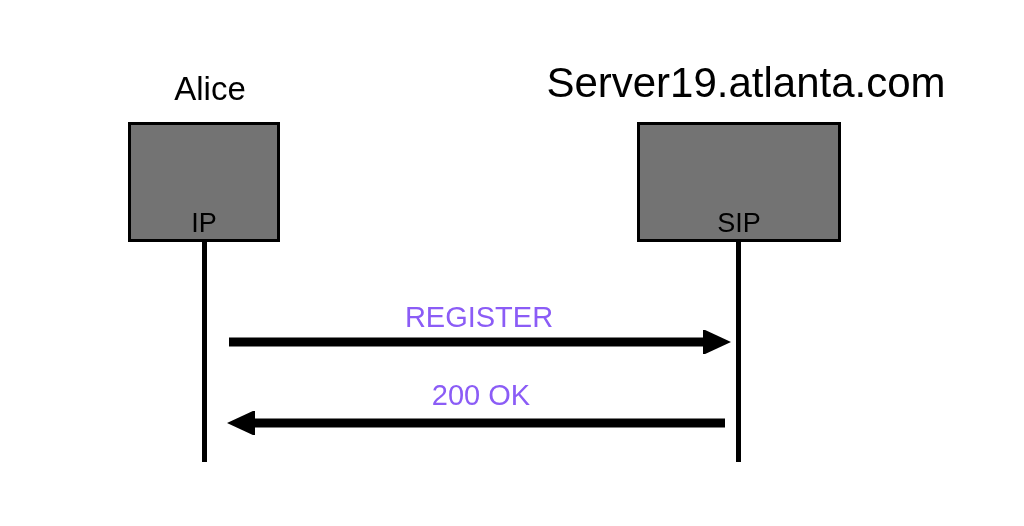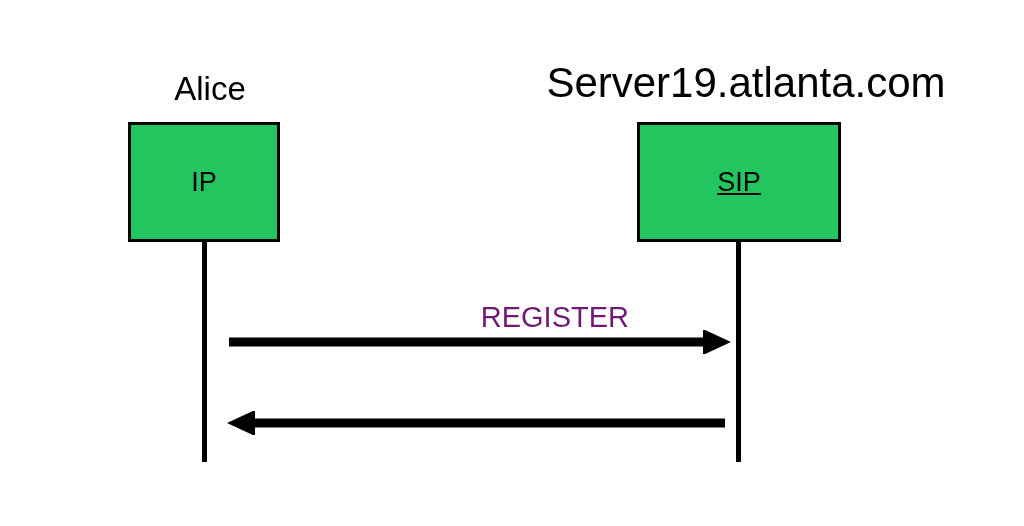--- a/index.html
+++ b/index.html
@@ -41,41 +41,40 @@
     top: 62px;
     width: 400px;
     font-size: 42px;
   }
 
   
   .participant-box {
     position: absolute;
     box-sizing: border-box;
     border: 3px solid #000000;
-    background: #22c55e;
+    background: #737373;
     display: flex;
     flex-direction: column;
     align-items: center;
-    justify-content: center;
+    justify-content: flex-end;
     text-align: center;
     line-height: 1.14;
     font-size: 27px;
   }
   #box-alice {
     left: 128px;
     top: 122px;
     width: 152px;
     height: 120px;
   }
   #box-server {
     left: 637px;
     top: 122px;
     width: 204px;
     height: 120px;
-    text-decoration: underline;
   }
   .box-line {
     display: block;
     white-space: nowrap;
   }
 
   
   .lifeline {
     position: absolute;
     width: 5px;
@@ -88,25 +87,25 @@
   }
   #lifeline-server {
     left: 736px;
     top: 242px;
     height: 220px;
   }
 
   
   .message-label {
     position: absolute;
-    text-align: right;
+    text-align: center;
     white-space: nowrap;
     font-size: 29px;
     line-height: 1;
-    color: #701a75;
+    color: #8b5cf6;
   }
   #label-register {
     left: 329px;
     top: 303px;
     width: 300px;
   }
   #label-200ok {
     left: 331px;
     top: 381px;
     width: 300px;
@@ -148,19 +147,20 @@
 
   <div class="lifeline" id="lifeline-server"></div>
 
   <div class="message-label" id="label-register">REGISTER</div>
 
   <svg class="arrow" id="arrow-register" viewBox="0 0 512 24" preserveAspectRatio="none">
     <line x1="4" y1="12" x2="488" y2="12" stroke="#000000" stroke-width="9"></line>
     <polygon points="506,12 478,25 478,-1" fill="#000000"></polygon>
   </svg>
 
+  <div class="message-label" id="label-200ok">200 OK</div>
 
   <svg class="arrow" id="arrow-200ok" viewBox="0 0 504 24" preserveAspectRatio="none">
     <line x1="22" y1="12" x2="500" y2="12" stroke="#000000" stroke-width="9"></line>
     <polygon points="2,12 30,25 30,-1" fill="#000000"></polygon>
   </svg>
 
 </div>
 
 </body></html>

